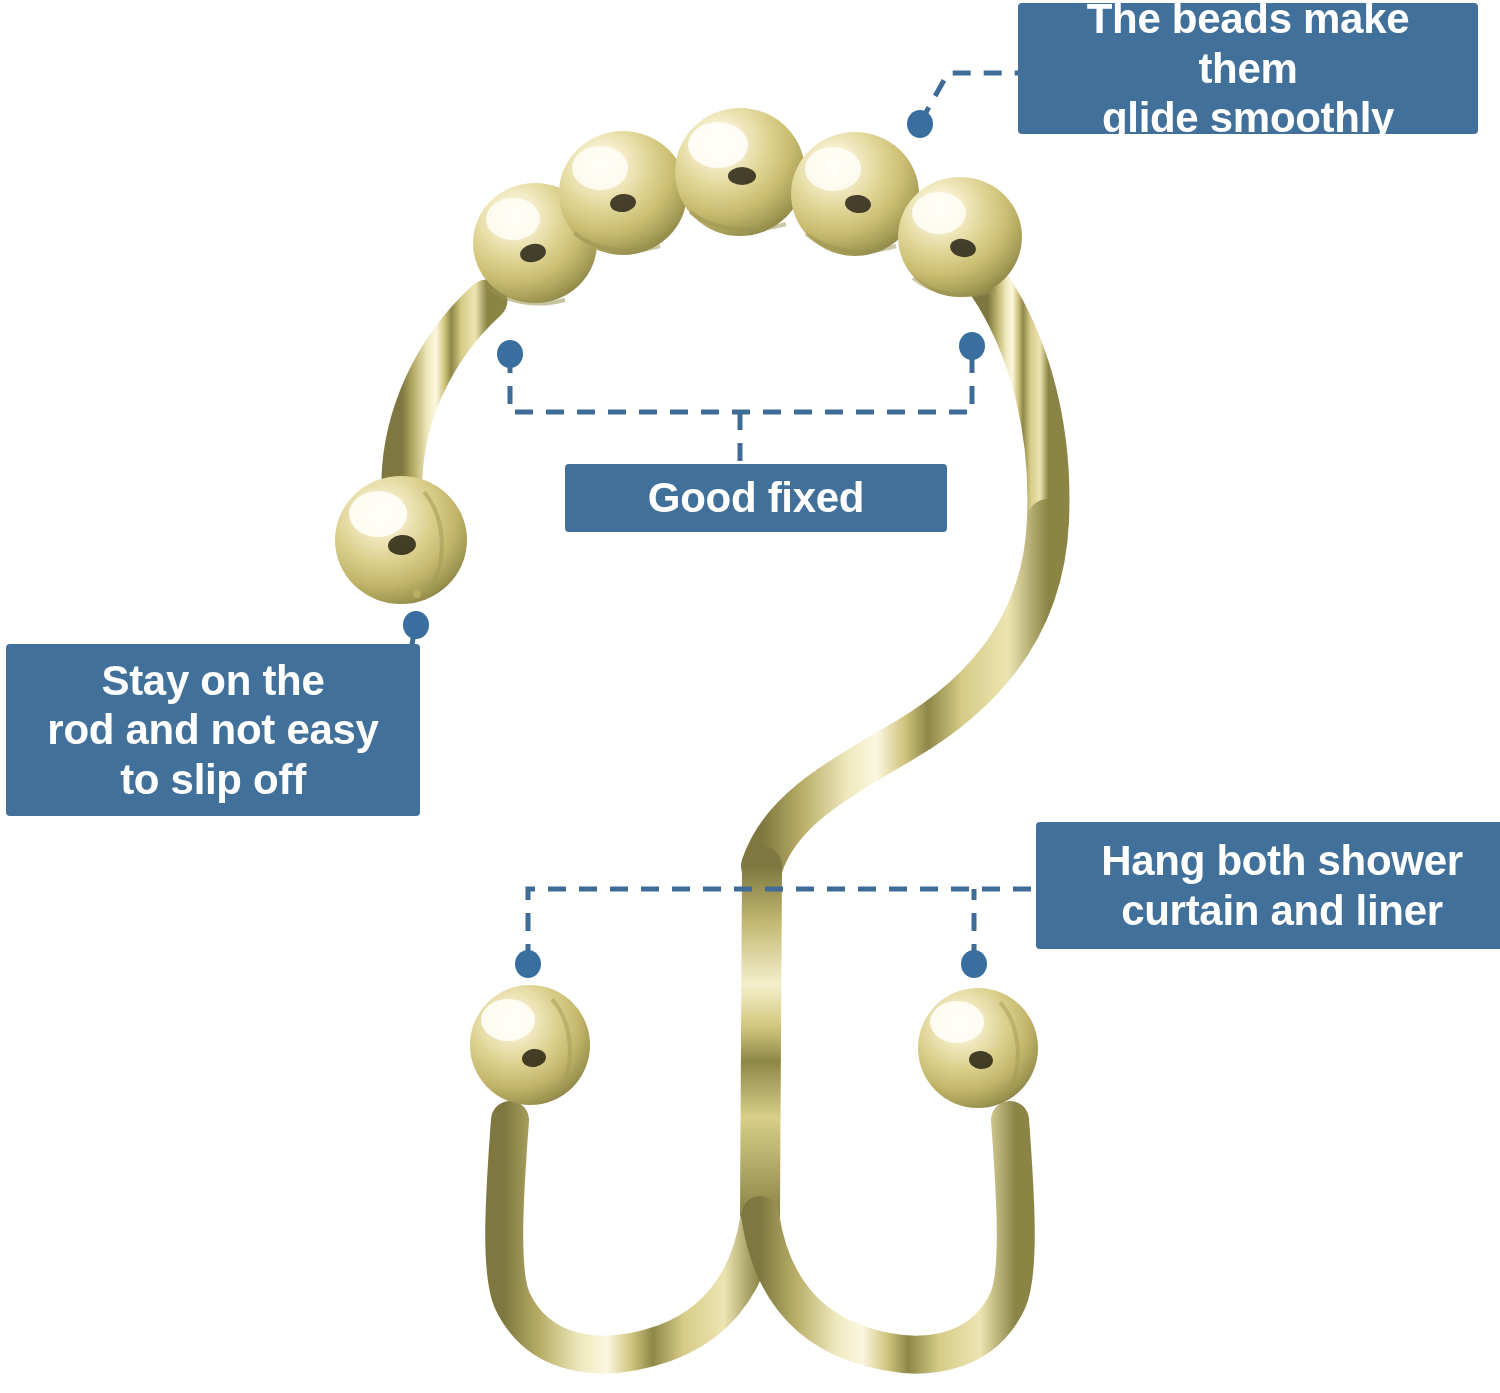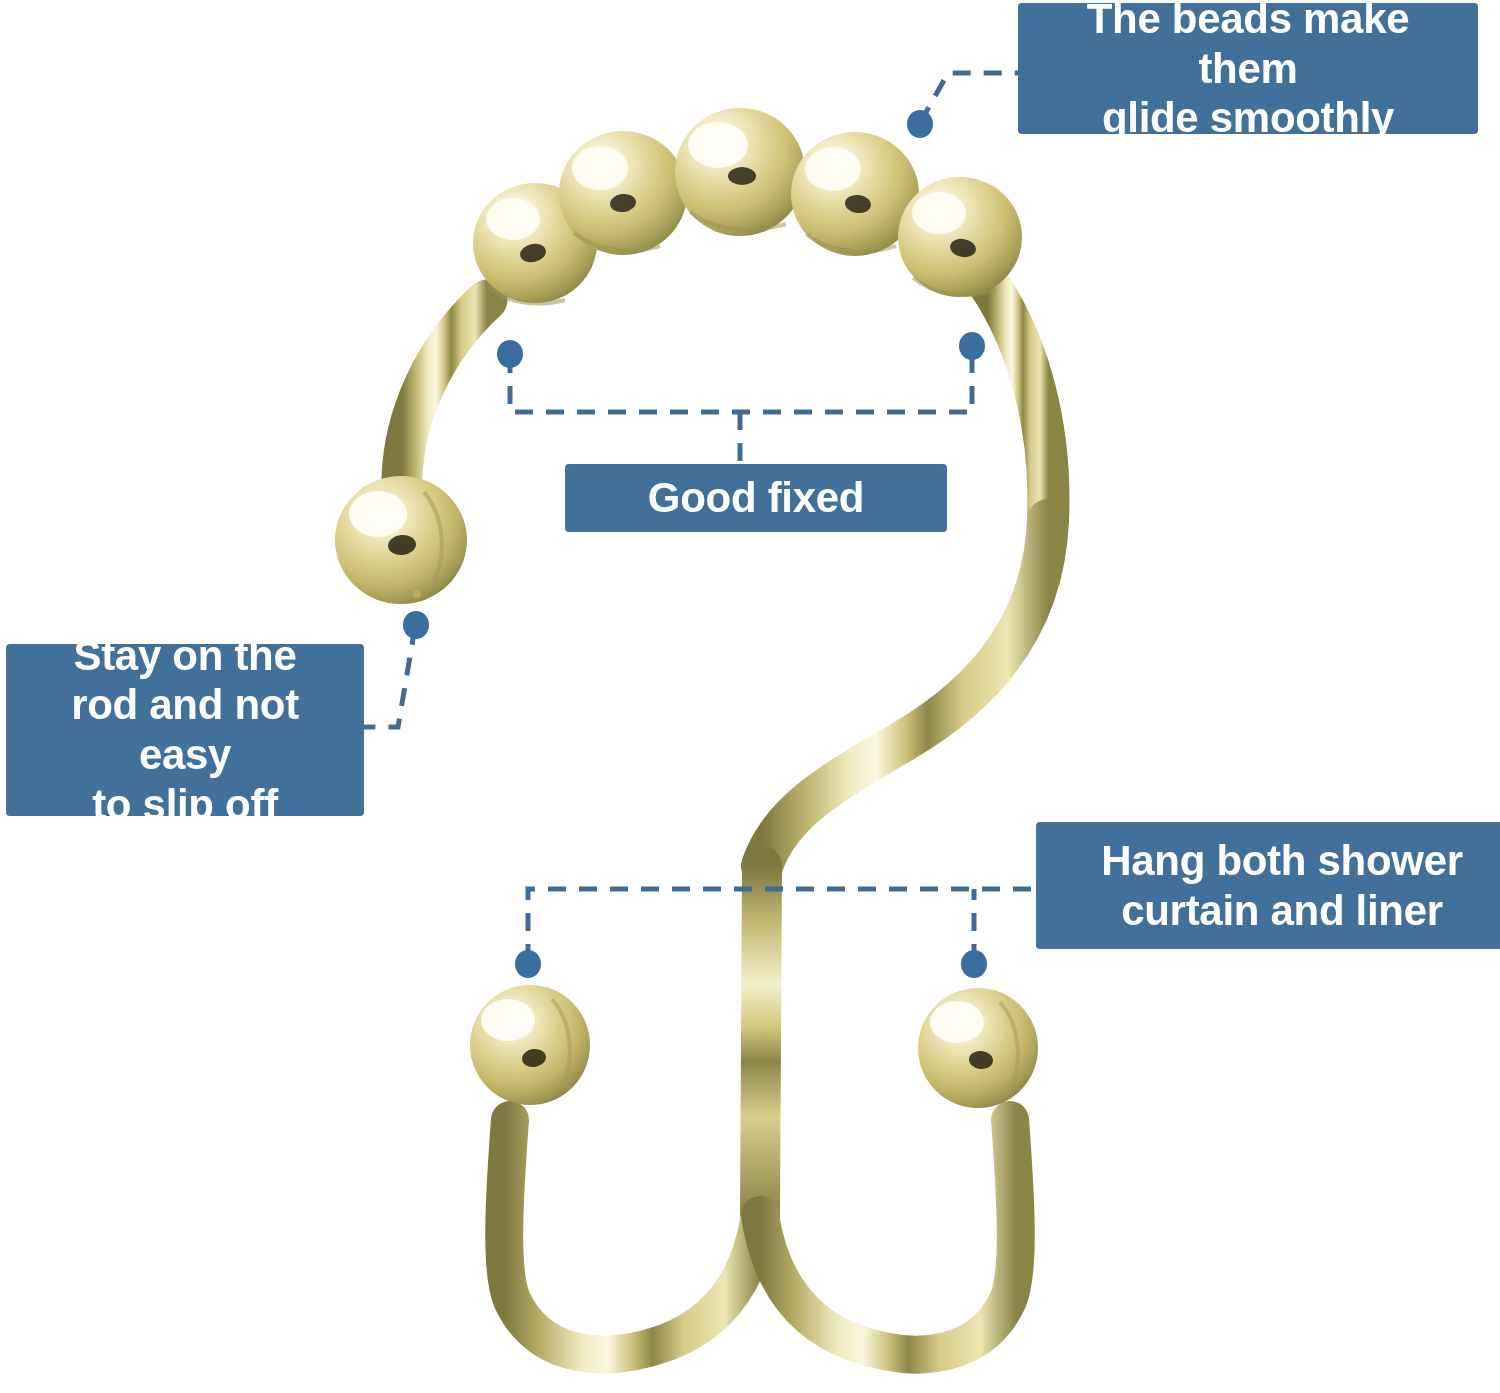--- a/index.html
+++ b/index.html
@@ -39,21 +39,21 @@
     justify-content: center;
     text-align: center;
     line-height: 1.18;
     letter-spacing: -0.3px;
     padding: 6px 14px;
   }
   .callout .ctext { display: block; width: 100%; white-space: pre-line; }
 
   #callout-beads  { left: 1018px; top: 3px;   width: 460px; height: 131px; font-size: 42px; }
   #callout-fixed  { left: 565px;  top: 464px; width: 382px; height: 68px;  font-size: 42px; }
-  #callout-stay   { left: 6px;    top: 644px; width: 358px; height: 172px; font-size: 42px; }
+  #callout-stay   { left: 6px;    top: 644px; width: 414px; height: 172px; font-size: 42px; }
   #callout-hang   { left: 1036px; top: 822px; width: 492px; height: 127px; font-size: 42px; }
 </style>
 </head>
 <body>
 
 <div id="stage">
 
   <svg id="product-svg" viewBox="0 0 1500 1393">
     <defs>
 

